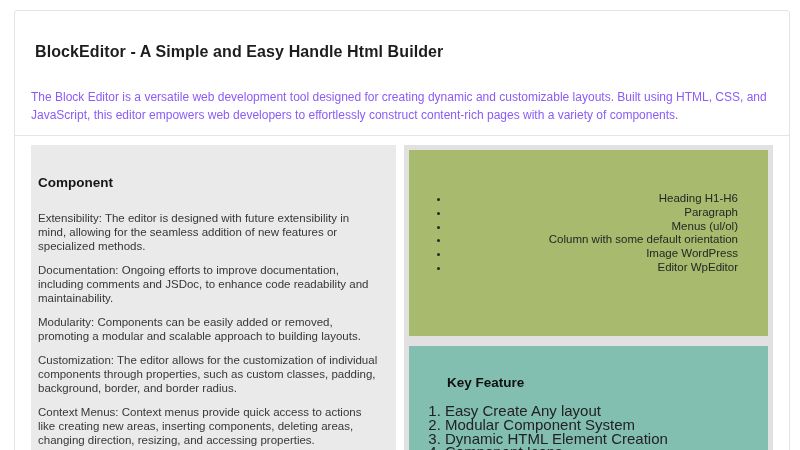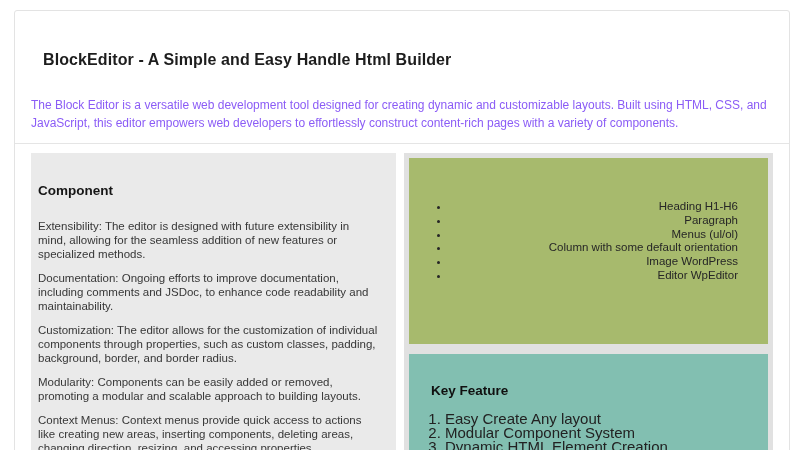--- a/index.html
+++ b/index.html
@@ -20,21 +20,21 @@
     height: 620px;
     background: #ffffff;
     border: 1px solid #e3e3e3;
     border-radius: 3px;
   }
   .header-section {
     padding: 27px 16px 11px 16px;
     border-bottom: 1px solid #e5e5e5;
   }
   .page-title {
-    margin: 12px;
+    margin: 4px;
     font-size: 16px;
     line-height: 20px;
     font-weight: 700;
     color: #1d1d1d;
     letter-spacing: 0.1px;
   }
   .page-description {
     margin: 26px 0 0 0;
     font-size: 12px;
     line-height: 18px;
@@ -93,21 +93,21 @@
   .components-list li {
     font-size: 11.5px;
     line-height: 13.8px;
     color: #262626;
   }
   .key-feature-block {
     background: #82bfb1;
     height: 100%;
     padding: 28px 22px 0 22px;
   }
-  .key-feature-block .panel-heading { margin-bottom: 13px; color: #101010; }
+  .key-feature-block .panel-heading { margin-bottom: 13px; color: #101010; margin-left: 16px; }
   .key-feature-list {
     margin: 0;
     padding: 0 0 0 14px;
     list-style: decimal;
   }
   .key-feature-list li {
     font-size: 15px;
     line-height: 13.8px;
     color: #222222;
   }
@@ -125,23 +125,23 @@
   <div class="columns">
 
     <div class="features-panel">
       <h2 class="panel-heading">Component</h2>
       <div>
 
           <p class="feature-paragraph">Extensibility: The editor is designed with future extensibility in mind, allowing for the seamless addition of new features or specialized methods.</p>
 
           <p class="feature-paragraph">Documentation: Ongoing efforts to improve documentation, including comments and JSDoc, to enhance code readability and maintainability.</p>
 
+          <p class="feature-paragraph">Modularity: Components can be easily added or removed, promoting a modular and scalable approach to building layouts.</p>
+
           <p class="feature-paragraph">Customization: The editor allows for the customization of individual components through properties, such as custom classes, padding, background, border, and border radius.</p>
-
-          <p class="feature-paragraph">Modularity: Components can be easily added or removed, promoting a modular and scalable approach to building layouts.</p>
 
           <p class="feature-paragraph">Context Menus: Context menus provide quick access to actions like creating new areas, inserting components, deleting areas, changing direction, resizing, and accessing properties.</p>
 
         </div>
     </div>
 
     <div class="right-column">
 
       <div class="block-wrap olive-wrap">
         <div class="components-block">

